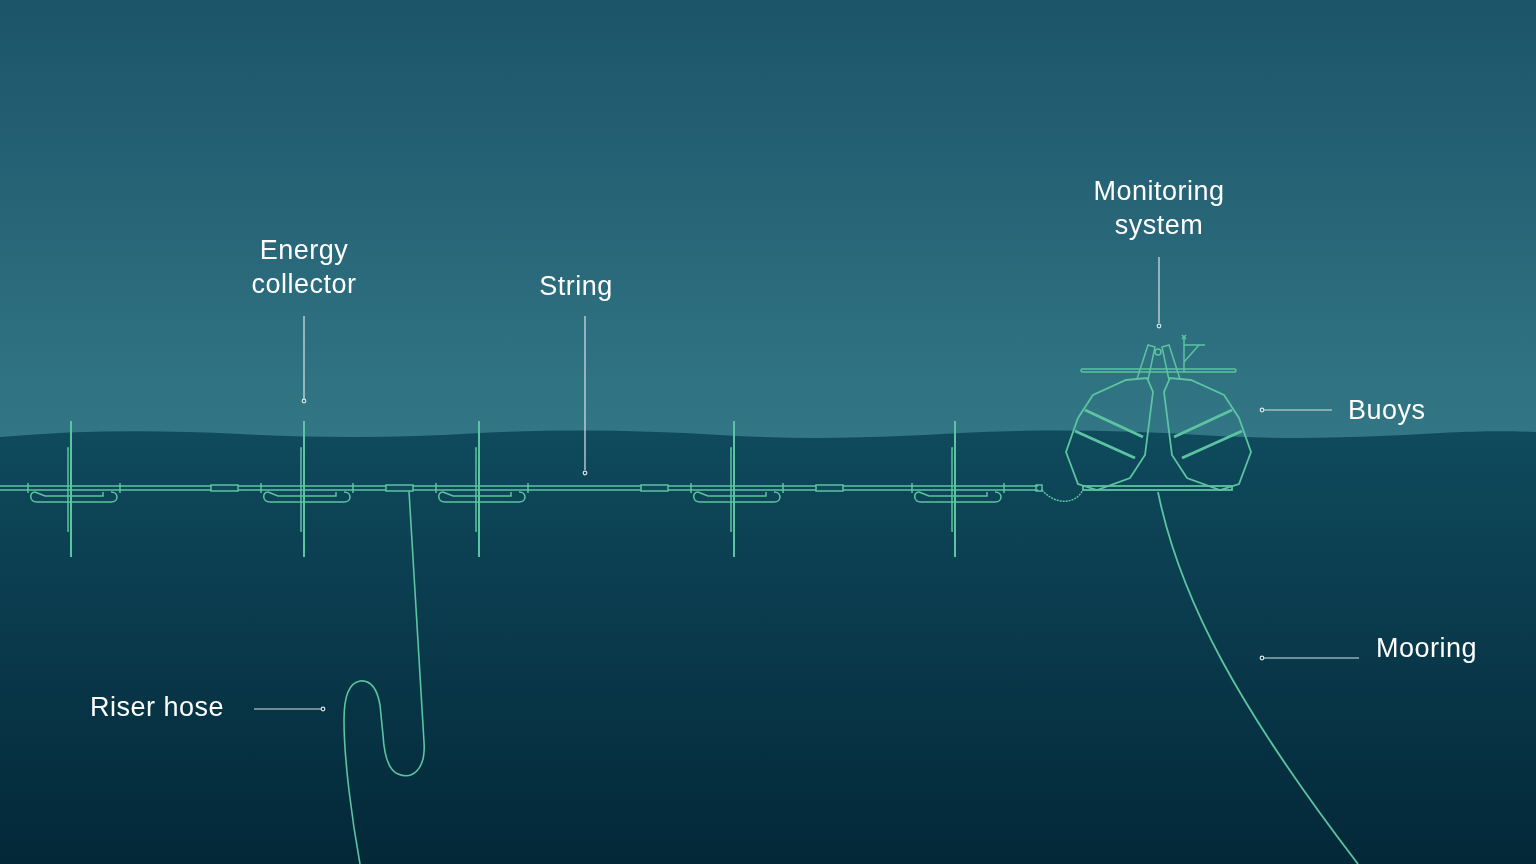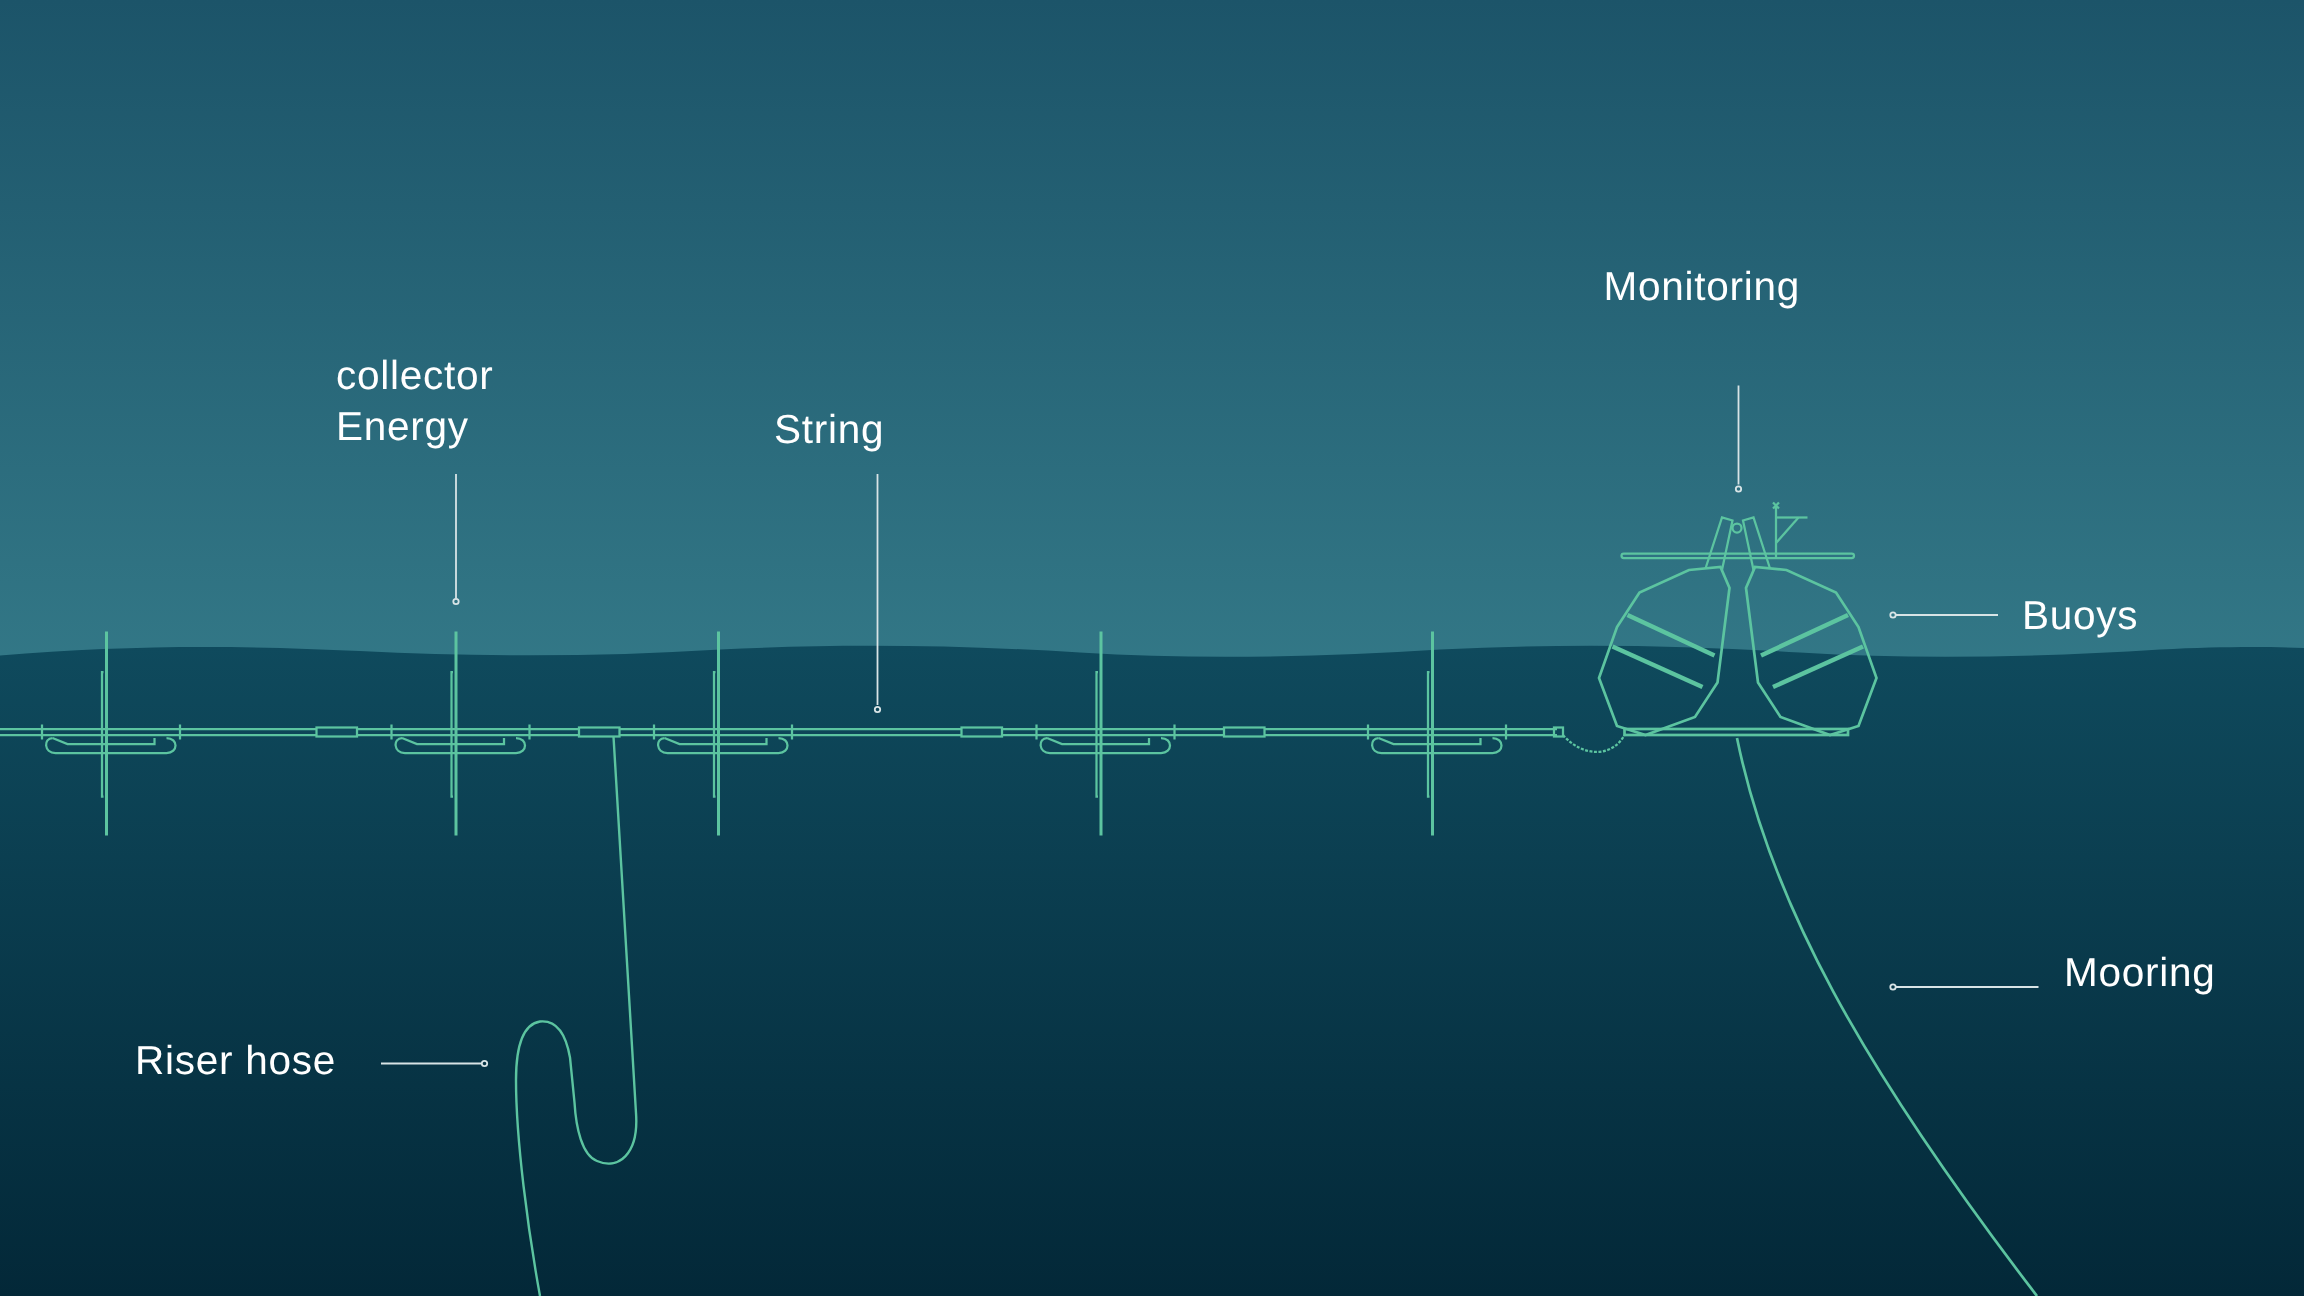--- a/index.html
+++ b/index.html
@@ -1,20 +1,20 @@
 <!DOCTYPE html>
 <html><head>
 <meta charset="utf-8">
 <style>
   html, body { margin:0; padding:0; }
   body { width:1536px; height:864px; overflow:hidden; position:relative;
          font-family: "Liberation Sans", "DejaVu Sans", sans-serif; }
   #scene { position:absolute; left:0; top:0; width:1536px; height:864px; }
   .label { position:absolute; color:#ffffff; font-size:27px; line-height:34px;
-           letter-spacing:0.5px; white-space:nowrap; }
+           letter-spacing:0.5px; text-align:center; white-space:nowrap; }
   .label span { display:block; }
 </style>
 </head>
 <body>
 
 <svg id="scene" viewBox="0 0 1536 864" xmlns="http://www.w3.org/2000/svg">
   <defs>
     <linearGradient id="sky" x1="0" y1="0" x2="0" y2="1">
       <stop offset="0" stop-color="#1c5469"></stop>
       <stop offset="1" stop-color="#337887"></stop>
@@ -138,28 +138,29 @@
       <circle cx="323" cy="709" r="1.8"></circle>
     </g>
     <g>
       <circle cx="1262" cy="658" r="1.8"></circle>
       <line x1="1264" y1="658" x2="1359" y2="658"></line>
     </g>
   </g>
 </svg>
 
 <div class="label" style="left:224px; top:233px; width:160px;">
+  <span>Energy</span>
   <span>collector</span>
-  <span>Energy</span>
 </div>
 <div class="label" style="left:516px; top:269px; width:120px;">
   <span>String</span>
 </div>
 <div class="label" style="left:1069px; top:174px; width:180px;">
   <span>Monitoring</span>
+  <span>system</span>
 </div>
 <div class="label" style="left:1348px; top:393px; text-align:left;">
   <span>Buoys</span>
 </div>
 <div class="label" style="left:90px; top:690px; text-align:right;">
   <span>Riser hose</span>
 </div>
 <div class="label" style="left:1376px; top:631px; text-align:left;">
   <span>Mooring</span>
 </div>

